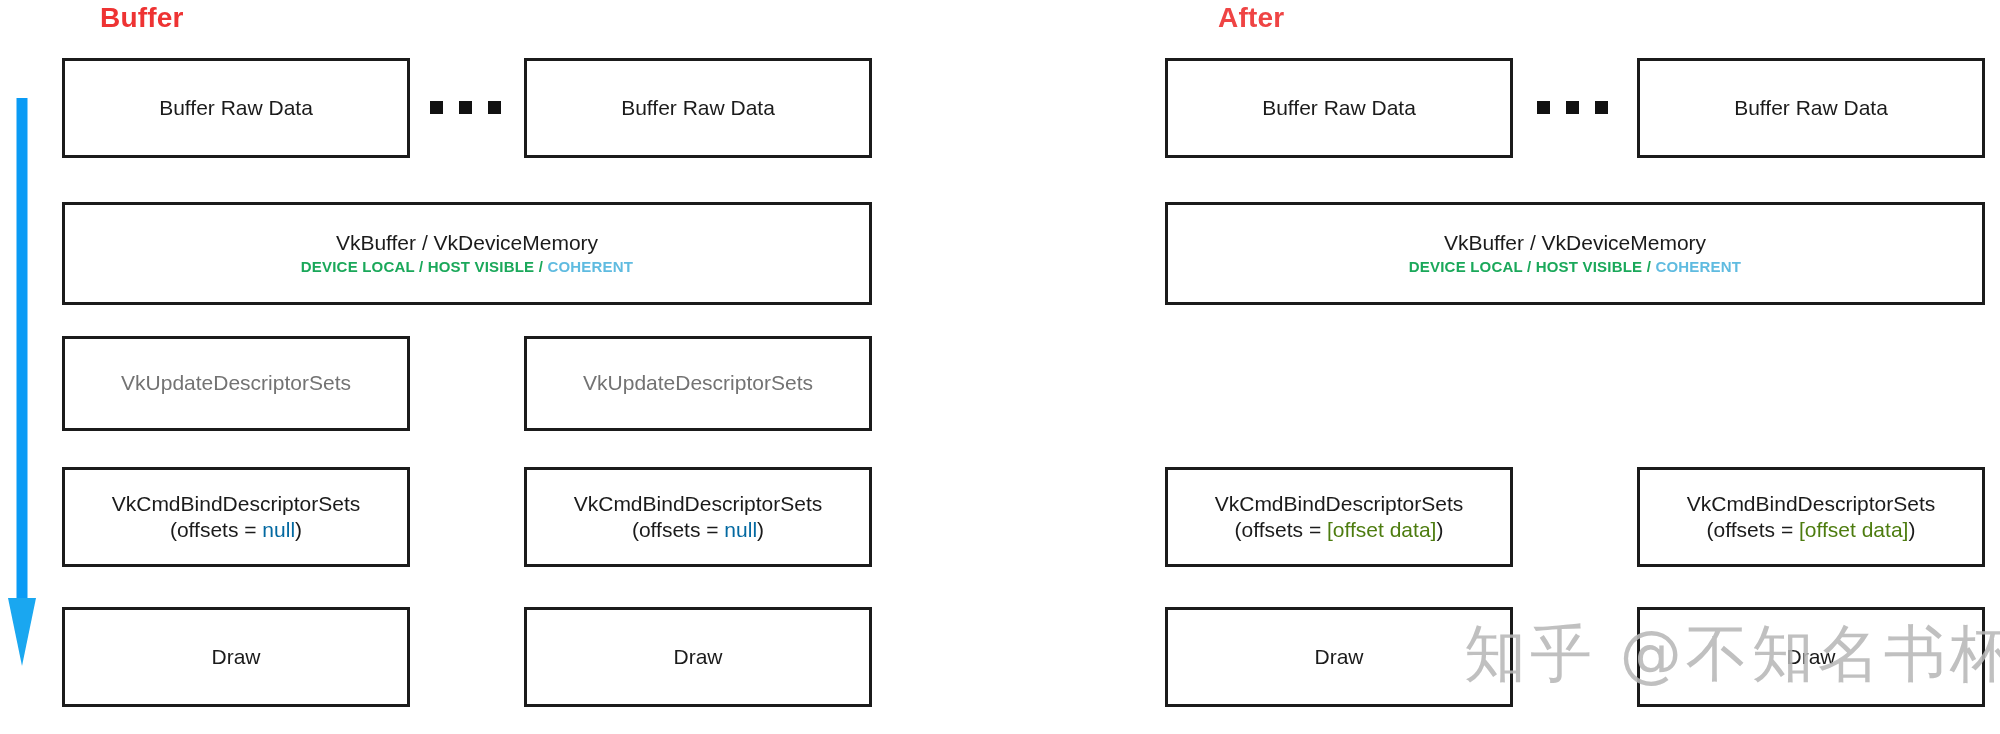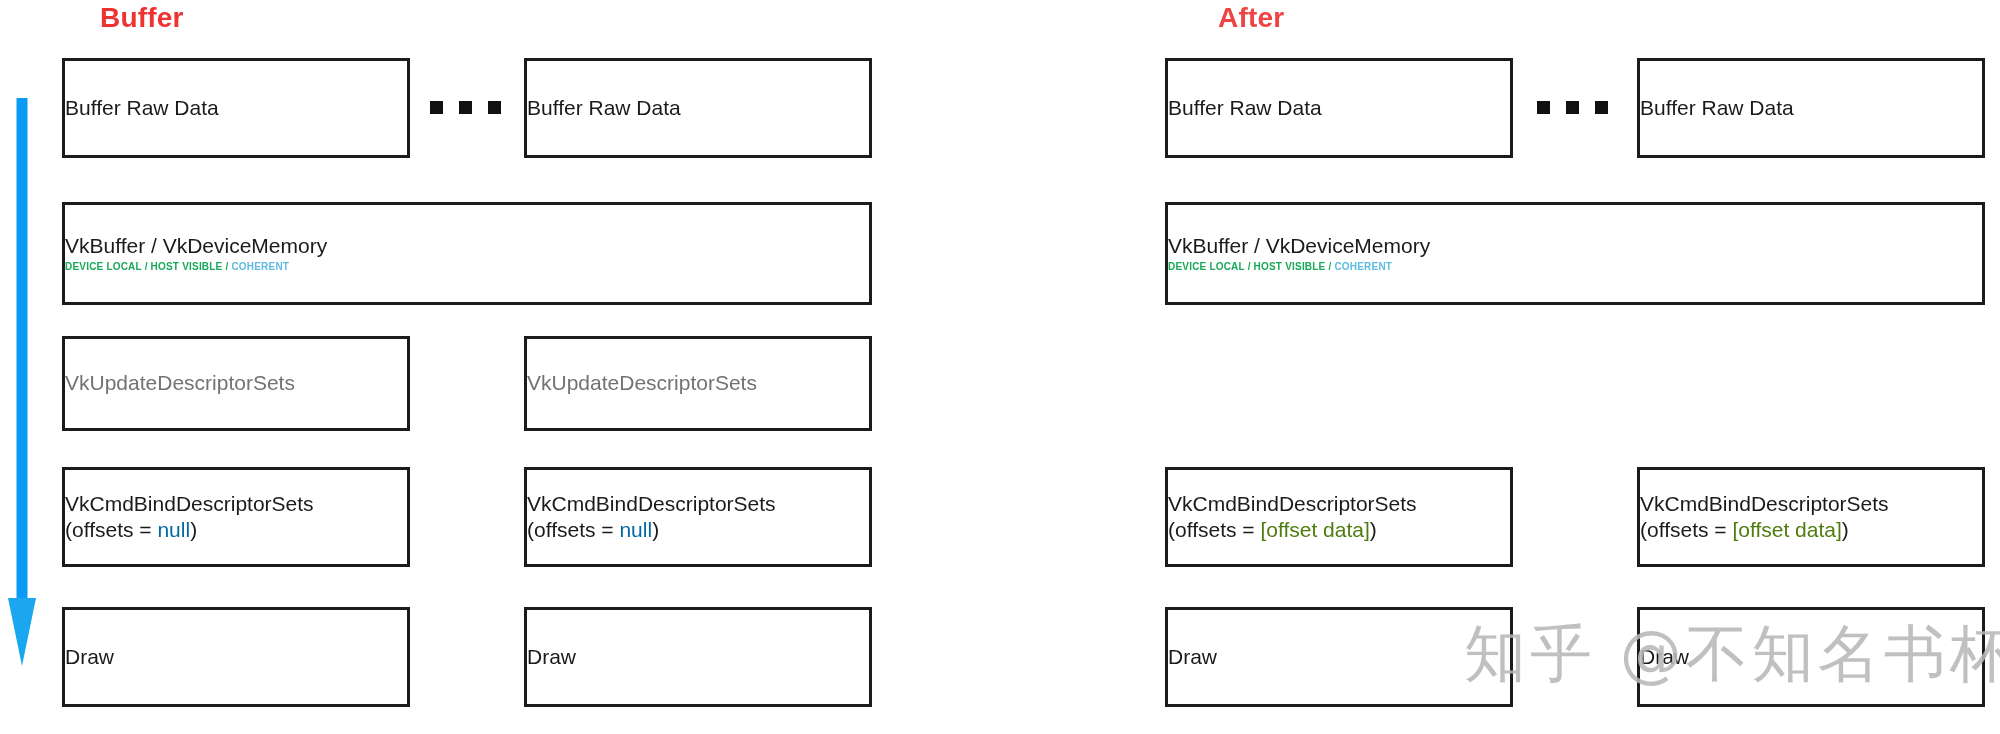--- a/index.html
+++ b/index.html
@@ -39,32 +39,32 @@
   }
 
   
   .box {
     position: absolute;
     box-sizing: border-box;
     border: 3px solid #1b1b1b;
     background: #ffffff;
     display: flex;
     flex-direction: column;
-    align-items: flex-start;
+    align-items: center;
     justify-content: center;
     text-align: center;
   }
   .box-line {
     font-size: 21px;
     color: #1b1b1b;
     line-height: 1.25;
     white-space: nowrap;
   }
   .box-line.sub {
-    font-size: 10px;
+    font-size: 15px;
     font-weight: 700;
     letter-spacing: 0.2px;
     margin-top: 2px;
   }
   .box-line.red   { color: #737373; }
 
   .tk-red   { color: #0369a1; }
   .tk-green { color: #1aa85a; }
   .tk-green2{ color: #4d7c0f; }
   .tk-cyan  { color: #5fbbe0; }

